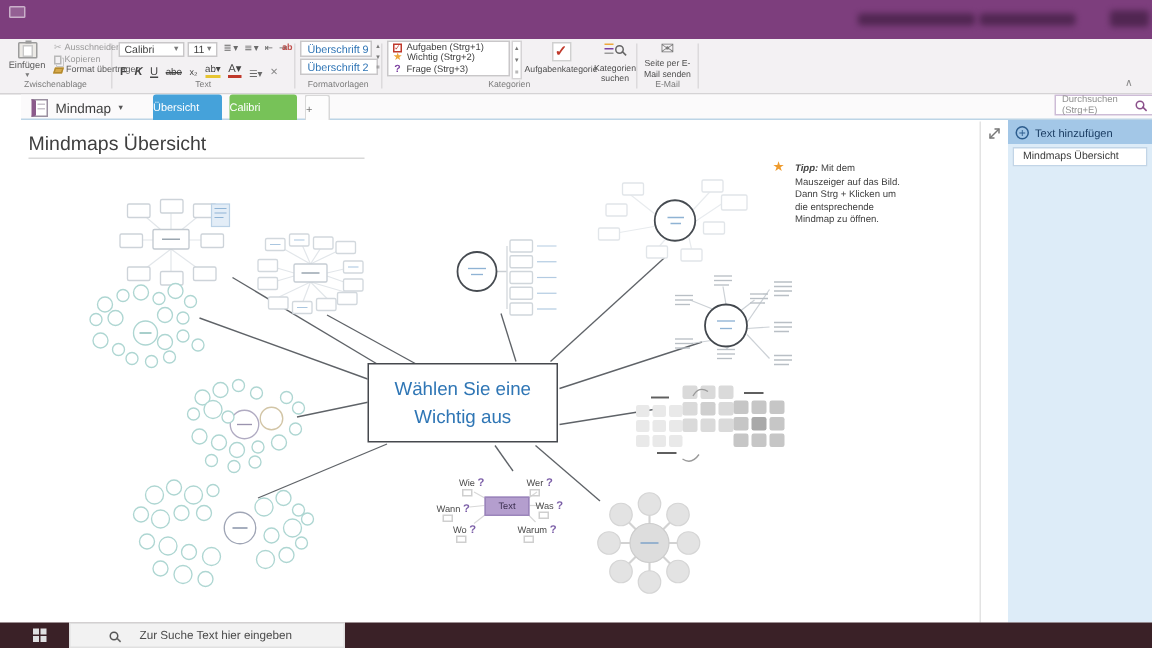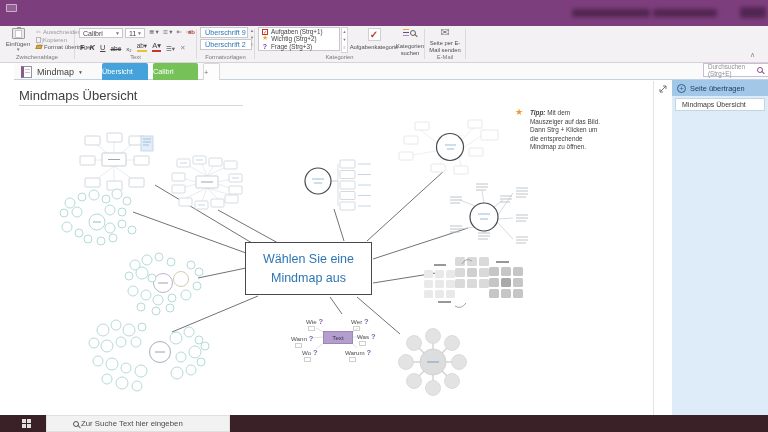--- a/index.html
+++ b/index.html
@@ -526,21 +526,21 @@
     </g>
     <circle cx="433" cy="281" r="13" fill="#dddddd" stroke="#cdcdcd" stroke-width="0.8"></circle>
     <line x1="427" y1="281" x2="439" y2="281" stroke="#7fa3c8" stroke-width="1.1"></line>
   </g>
 </svg>
 
 <div class="abs" style="left:19px;top:88px;font-size:13px;color:#3f3f3f">Mindmaps Übersicht</div>
 <div class="abs" style="left:19px;top:105px;width:224px;height:1px;background:#d8d8d8"></div>
 
 <div id="centerbox" class="abs">
-    <span>Wählen Sie eine Mindmap aus</span>
+    <span>Wählen Sie eine Wichtig aus</span>
   </div>
 
 <div id="qcenter" class="abs">
     <span>Text</span>
   </div>
 <div class="qw" style="left:306px;top:317px"><span>Wie</span> <span class="qm">?</span></div>
 <div class="qw" style="left:351px;top:317px"><span>Wer</span> <span class="qm">?</span></div>
 <div class="qw" style="left:291px;top:334px"><span>Wann</span> <span class="qm">?</span></div>
 <div class="qw" style="left:357px;top:332px"><span>Was</span> <span class="qm">?</span></div>
 <div class="qw" style="left:302px;top:348px"><span>Wo</span> <span class="qm">?</span></div>
@@ -563,30 +563,30 @@
   <g stroke="#777" stroke-width="1" fill="none">
     <line x1="3" y1="9" x2="9" y2="3"></line>
       <path d="M6,3 L9,3 L9,6"></path>
       <path d="M3,6 L3,9 L6,9"></path>
   </g>
 </svg>
 
 <div id="panel-body" class="abs"></div>
 <div id="panel-head" class="abs">
   <span class="pluscirc">+</span>
-  <span>Seite übertragen</span>
+  <span>Text hinzufügen</span>
 </div>
 <div id="page-item" class="abs">
     <span>Mindmaps Übersicht</span>
   </div>
 
 <div id="taskbar" class="abs">
   <div class="abs winlogo" style="left:22px;top:4px;width:9px;height:9px">
     <div style="left:0;top:0"></div>
       <div style="left:5px;top:0"></div>
       <div style="left:0;top:5px"></div>
       <div style="left:5px;top:5px"></div>
   </div>
 </div>
 <div id="tb-search" class="abs">
   <span class="mag" style="margin-left:26px;border-color:#555"></span>
-  <span style="margin-left:2px">Zur Suche Text hier eingeben</span>
+  <span style="margin-left:14px">Zur Suche Text hier eingeben</span>
 </div>
 
 </body></html>

